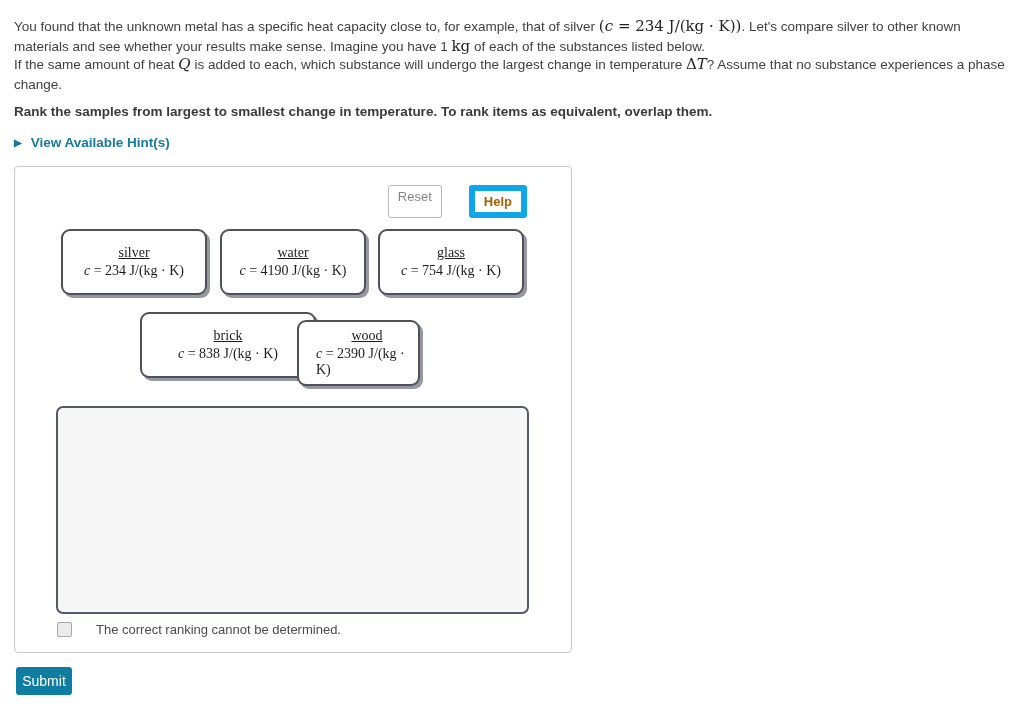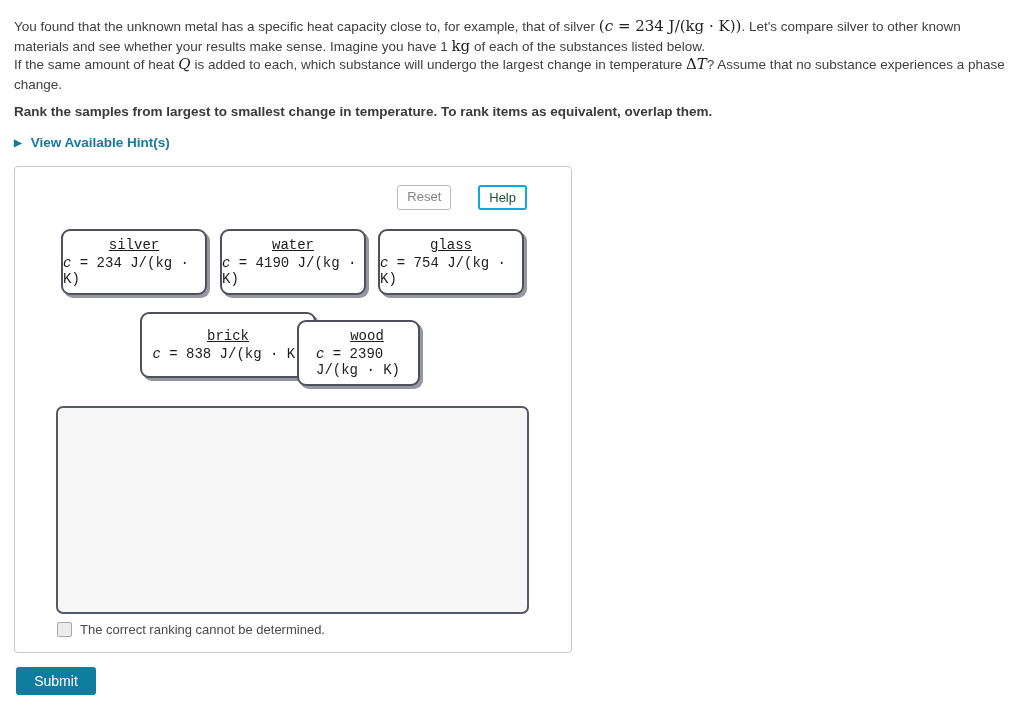--- a/index.html
+++ b/index.html
@@ -35,60 +35,60 @@
   #panel-buttons{
     position:absolute;top:18px;right:44px;
     display:flex;gap:27px;
   }
   .pbtn{
     font-family:"Liberation Sans",sans-serif;font-size:13px;
     background:#ffffff;border-radius:3px;
     padding:3px 9px;line-height:15px;cursor:pointer;
   }
   #reset-btn{color:#858585;border:1px solid #b9b9b9;}
-  #help-btn{color:#14532d;font-weight:normal;border:2px solid #0ea5e9;}
+  #help-btn{color:#a16207;font-weight:bold;border:6px solid #0ea5e9;}
   
   .card{
     position:absolute;width:146px;height:66px;
     background:#ffffff;
     border:2px solid #50505c;border-radius:9px;
     box-shadow:3px 3px 0 #9597a1;
     display:flex;flex-direction:column;align-items:center;justify-content:center;
-    font-family:Liberation Mono, monospace;font-size:14px;color:#1c1c1c;
+    font-family:Liberation Serif, serif;font-size:14px;color:#1c1c1c;
     cursor:move;box-sizing:border-box;
   }
   .card .card-name{text-decoration:underline;margin-bottom:2px;}
   .card .fvar{font-style:italic;}
   .card:nth-child(1){left:46px;top:62px;}
   .card:nth-child(2){left:205px;top:62px;}
   .card:nth-child(3){left:363px;top:62px;}
   .card:nth-child(4){left:125px;top:145px;width:176px;}
   .card:nth-child(5){left:282px;top:153px;width:123px;padding-left:17px;}
   
   #drop-area{
     position:absolute;left:41px;top:239px;
     width:469px;height:204px;
     background:#f7f7f8;
     border:2px solid #565a68;border-radius:7px;
   }
   
   #cannot-row{
     position:absolute;left:42px;top:455px;
-    display:flex;align-items:center;gap:8px;
+    display:flex;align-items:center;gap:24px;
   }
   #cannot-checkbox{
     width:13px;height:13px;
     background:#ececec;border:1px solid #a8a8a8;border-radius:2px;
     cursor:pointer;
   }
   #cannot-label{font-size:13px;color:#4a4a4a;}
   
   #submit-btn{
     position:absolute;left:16px;top:667px;
-    width:80px;height:28px;
+    width:56px;height:28px;
     background:#0e7da0;color:#ffffff;
     border:none;border-radius:3px;
     font-family:"Liberation Sans",sans-serif;font-size:14px;
     display:flex;align-items:center;justify-content:center;
     cursor:pointer;
   }
 </style>
 </head>
 <body>
 

